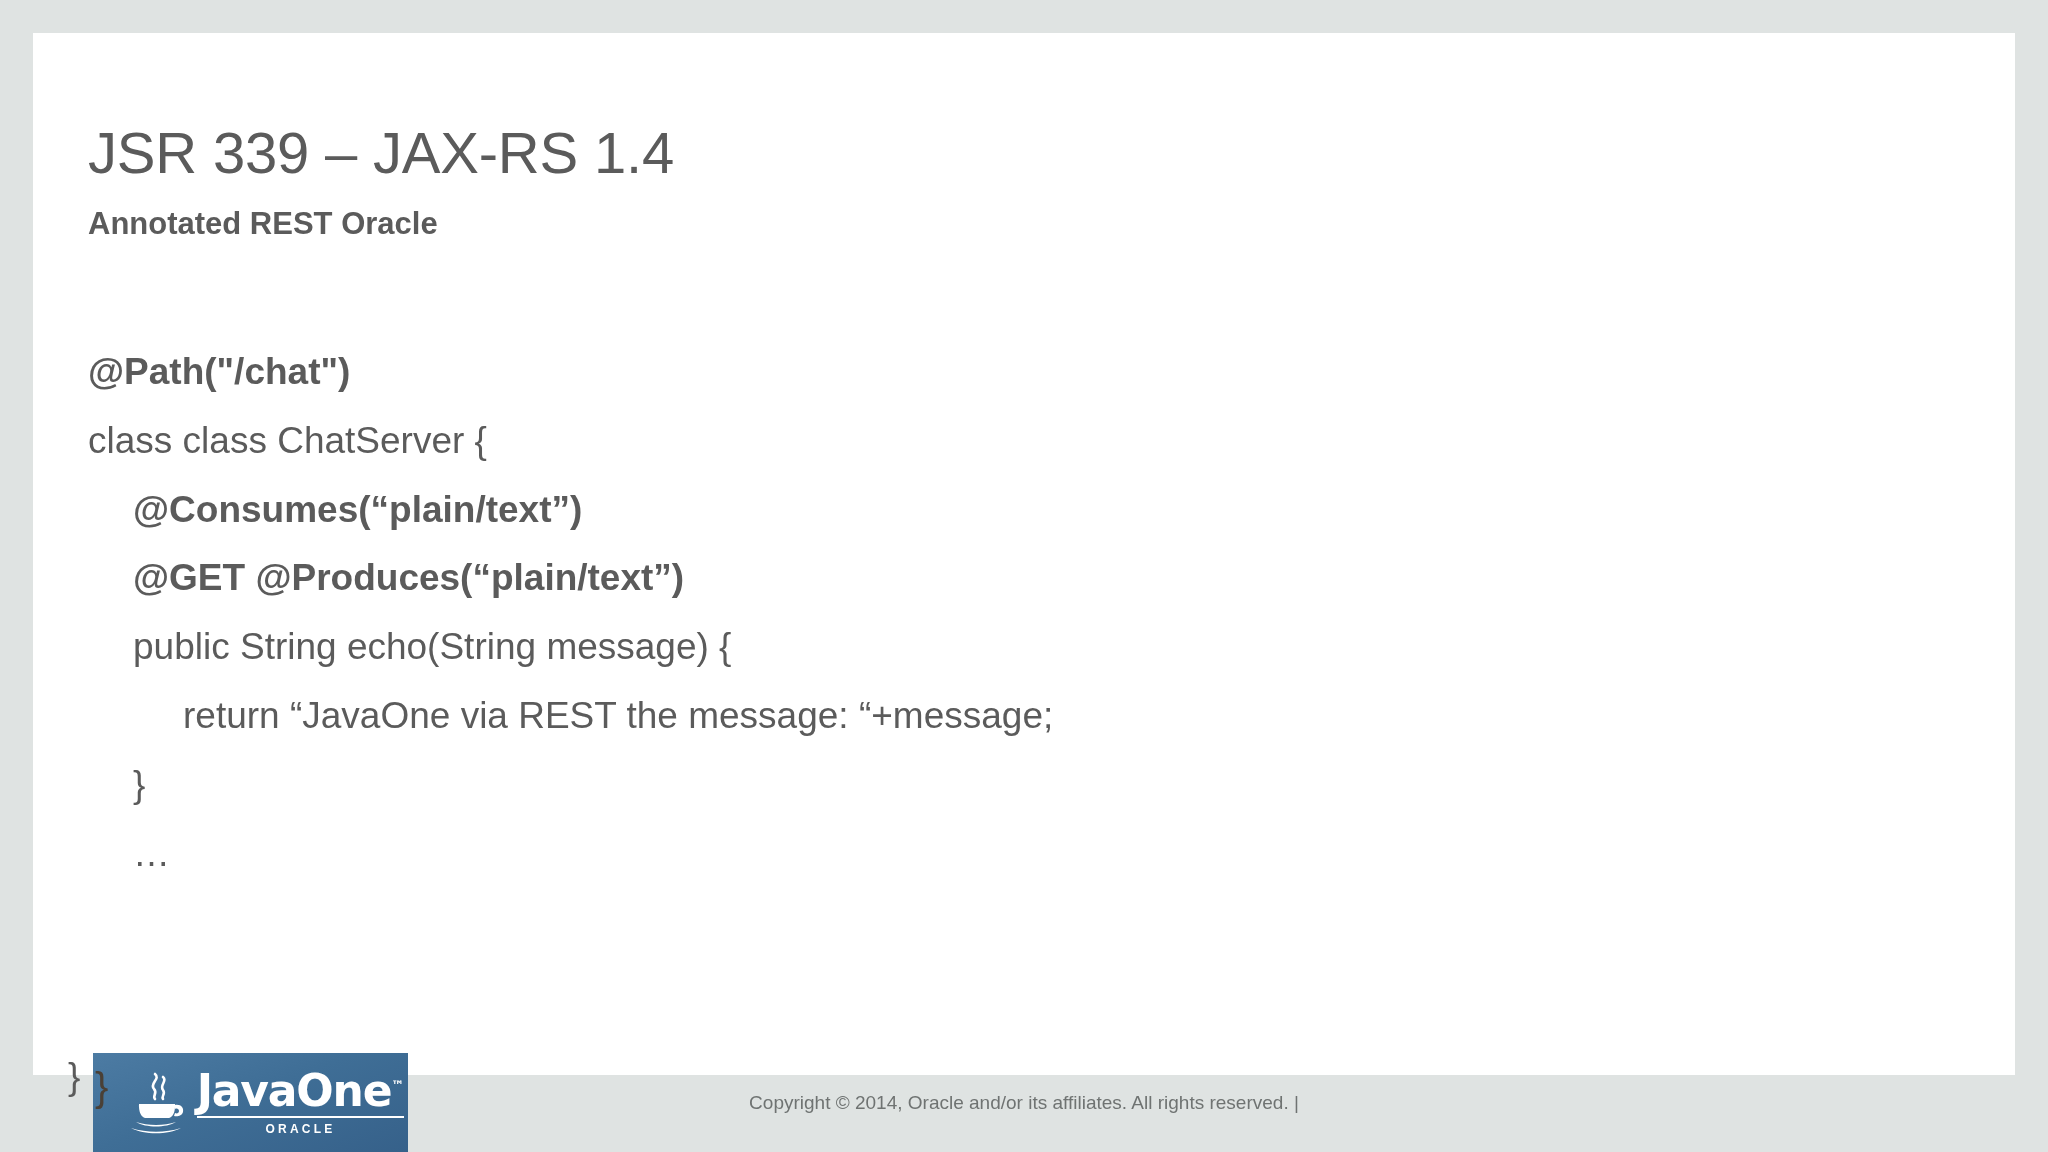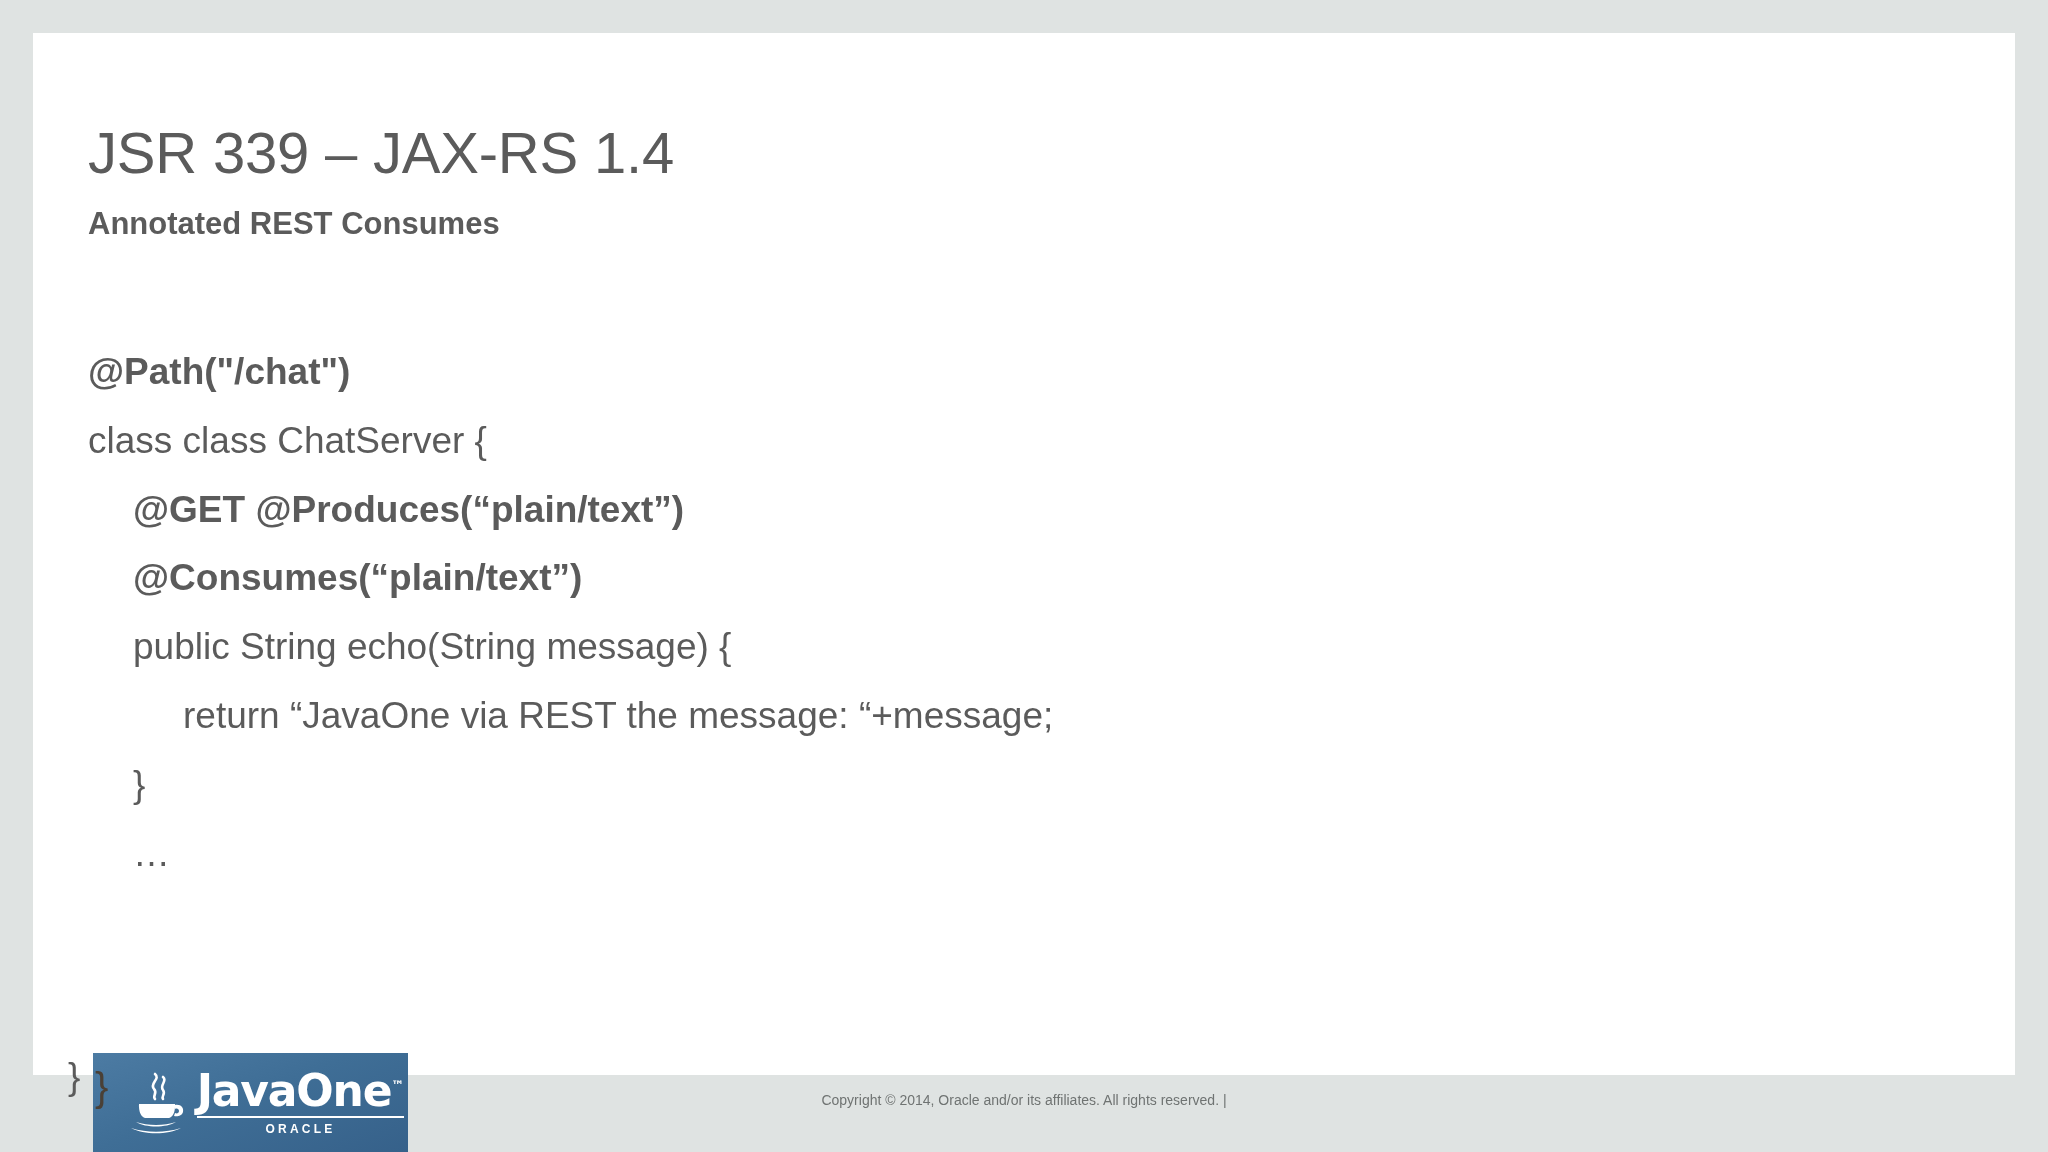--- a/index.html
+++ b/index.html
@@ -88,21 +88,21 @@
     background: #dfe3e2;
   }
 
   .footer-copyright {
     position: absolute;
     left: 0;
     top: 1092px;
     width: 2048px;
     text-align: center;
     font-family: "Liberation Sans", sans-serif;
-    font-size: 14px;
+    font-size: 19px;
     color: #6f7372;
     white-space: nowrap;
   }
 
   
   .javaone-logo {
     position: absolute;
     left: 93px;
     top: 1053px;
     width: 315px;
@@ -181,28 +181,28 @@
 </style>
 </head>
 <body>
 
 <div id="stage">
 
   <div class="slide-canvas">
 
     <div class="title-block">
       <div class="slide-title">JSR 339 – JAX-RS 1.4</div>
-      <div class="slide-subtitle">Annotated REST Consumes</div>
+      <div class="slide-subtitle">Annotated REST Oracle</div>
     </div>
 
     <div class="code-block">
       <div class="code-line bold">@Path("/chat")</div>
       <div class="code-line">class class ChatServer {</div>
+      <div class="code-line bold indent-1">@Consumes(“plain/text”)</div>
       <div class="code-line bold indent-1">@GET @Produces(“plain/text”)</div>
-      <div class="code-line bold indent-1">@Consumes(“plain/text”)</div>
       <div class="code-line indent-1">public String echo(String message) {</div>
       <div class="code-line indent-2">return “JavaOne via REST the message: “+message;</div>
       <div class="code-line indent-1">}</div>
       <div class="code-line indent-1 ellipsis">…</div>
     </div>
 
   </div>
 
   <div class="footer-strip"></div>
 

